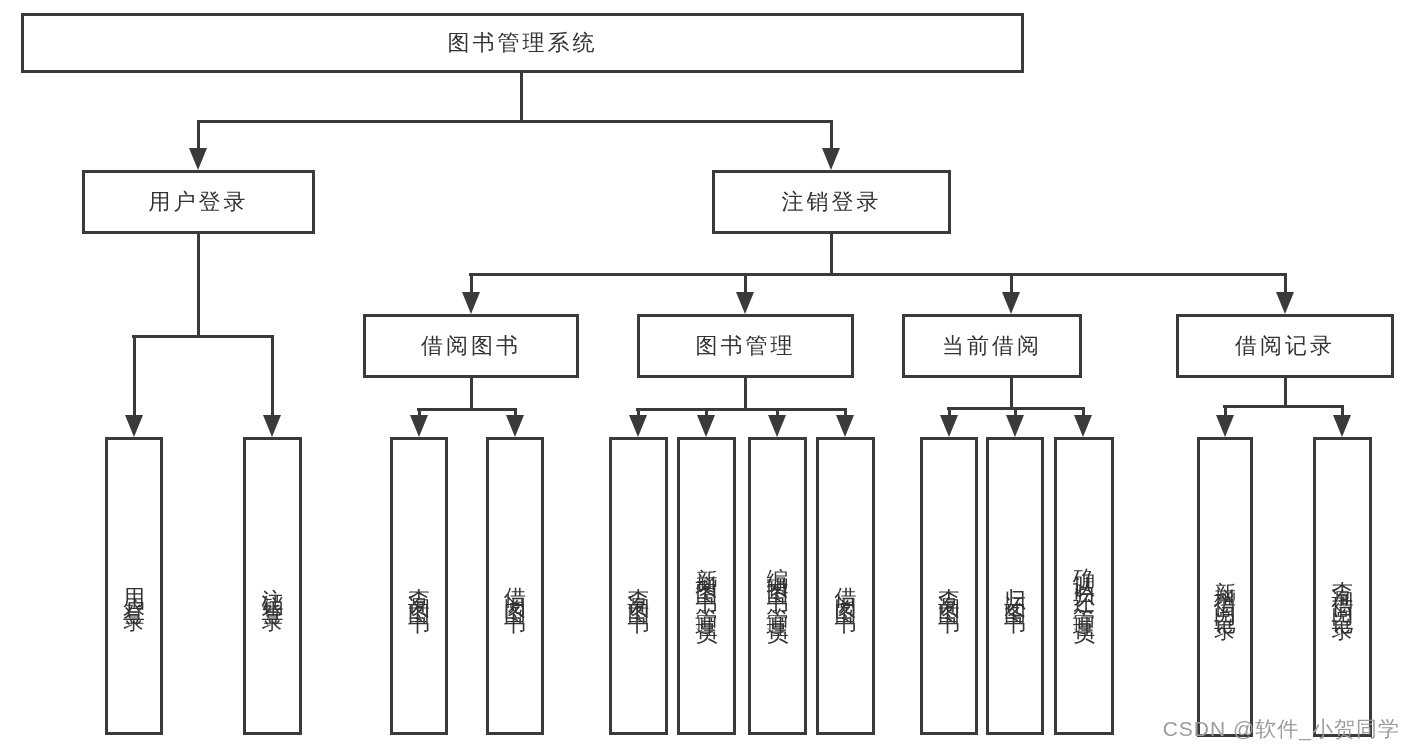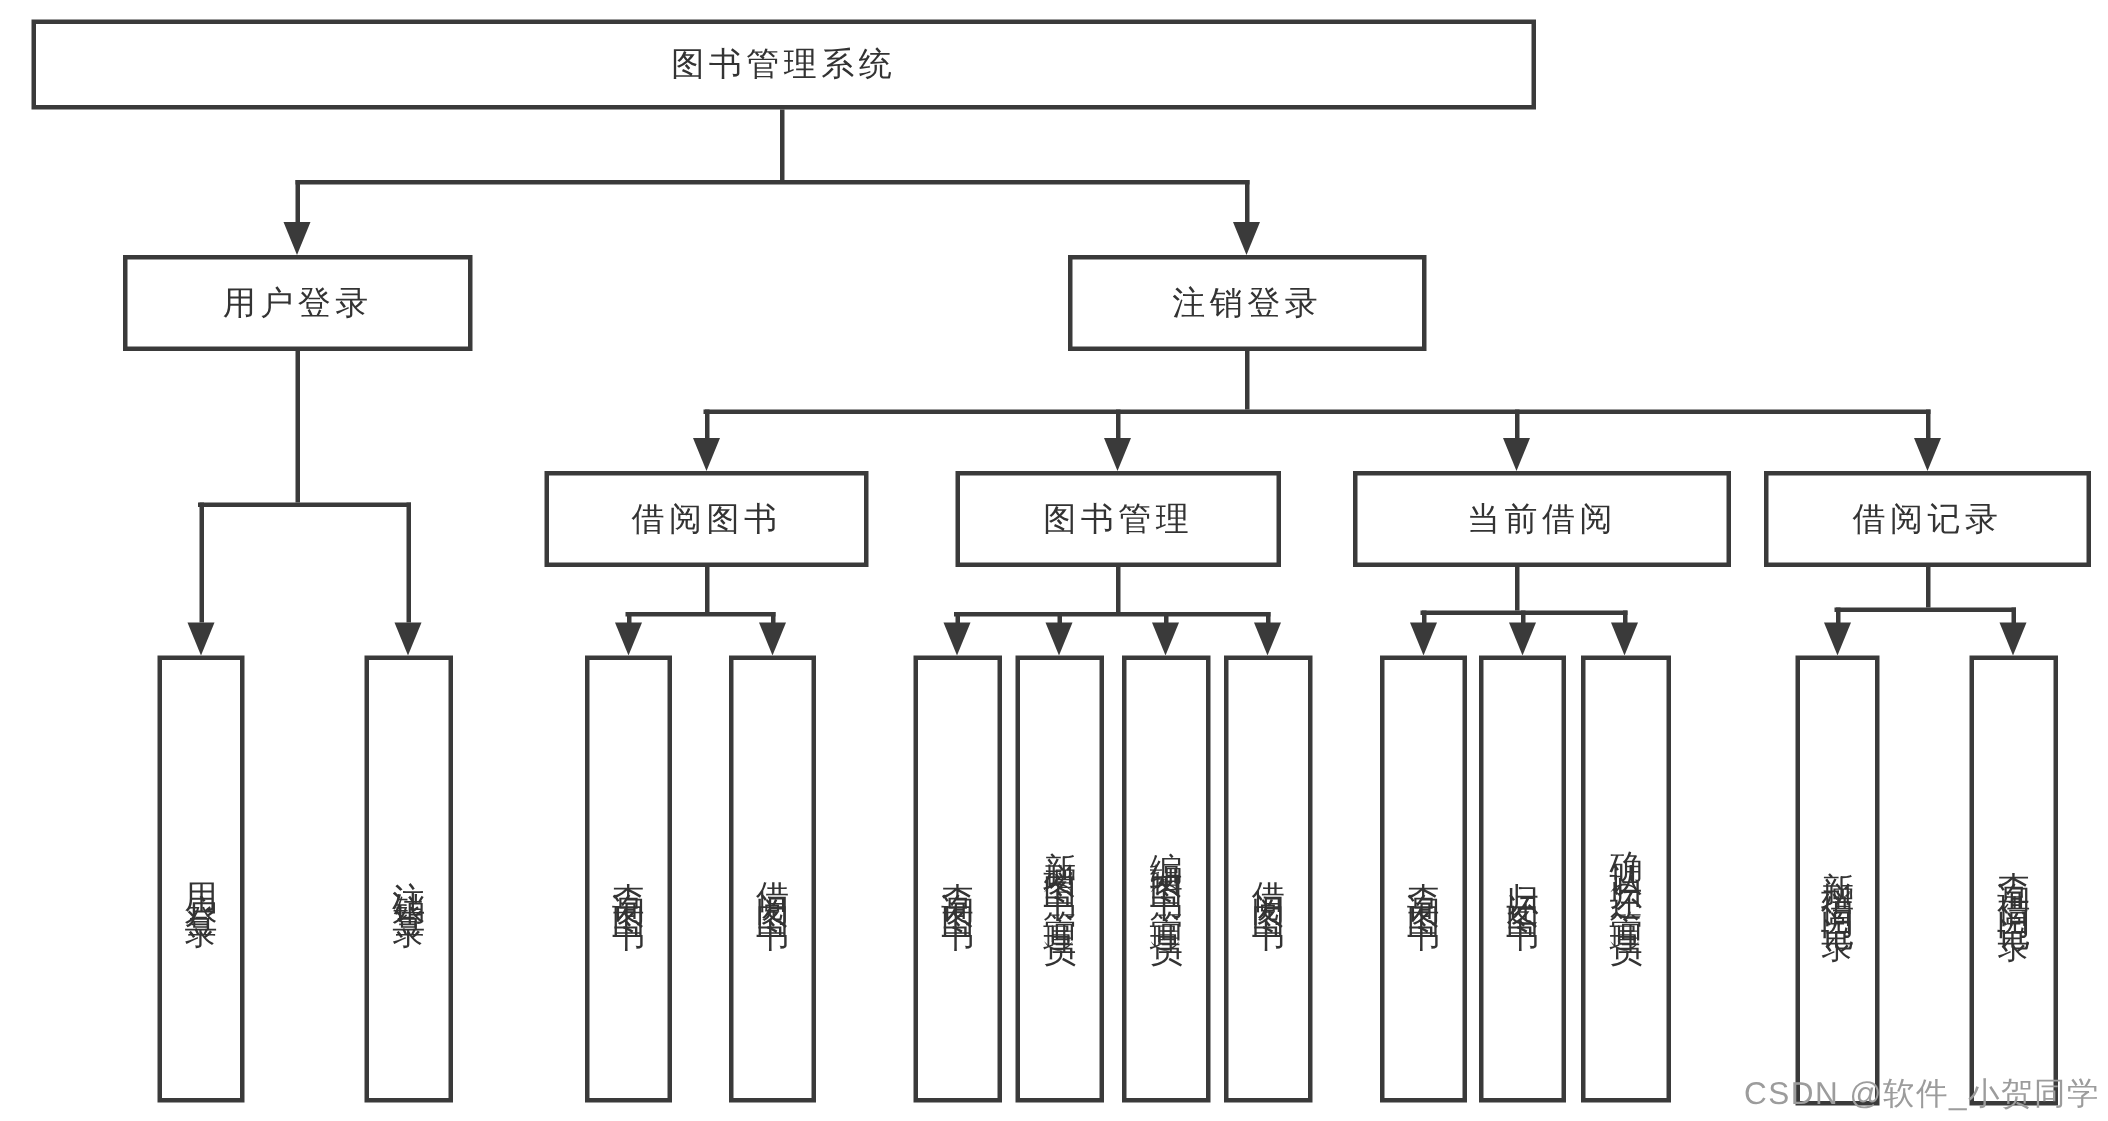--- a/index.html
+++ b/index.html
@@ -94,21 +94,21 @@
   <div class="box" style="left:712px;top:170px;width:239px;height:64px">
     <span class="hlbl">注销登录</span>
   </div>
 
   <div class="box" style="left:363px;top:314px;width:216px;height:64px">
     <span class="hlbl">借阅图书</span>
   </div>
   <div class="box" style="left:637px;top:314px;width:217px;height:64px">
     <span class="hlbl">图书管理</span>
   </div>
-  <div class="box" style="left:902px;top:314px;width:252px;height:64px">
+  <div class="box" style="left:902px;top:314px;width:180px;height:64px">
     <span class="hlbl">当前借阅</span>
   </div>
   <div class="box" style="left:1176px;top:314px;width:218px;height:64px">
     <span class="hlbl">借阅记录</span>
   </div>
 
   <div class="box" style="left:105px;top:437px;width:58px;height:298px">
     <span class="vlbl">用户登录</span>
   </div>
   <div class="box" style="left:243px;top:437px;width:59px;height:298px">

